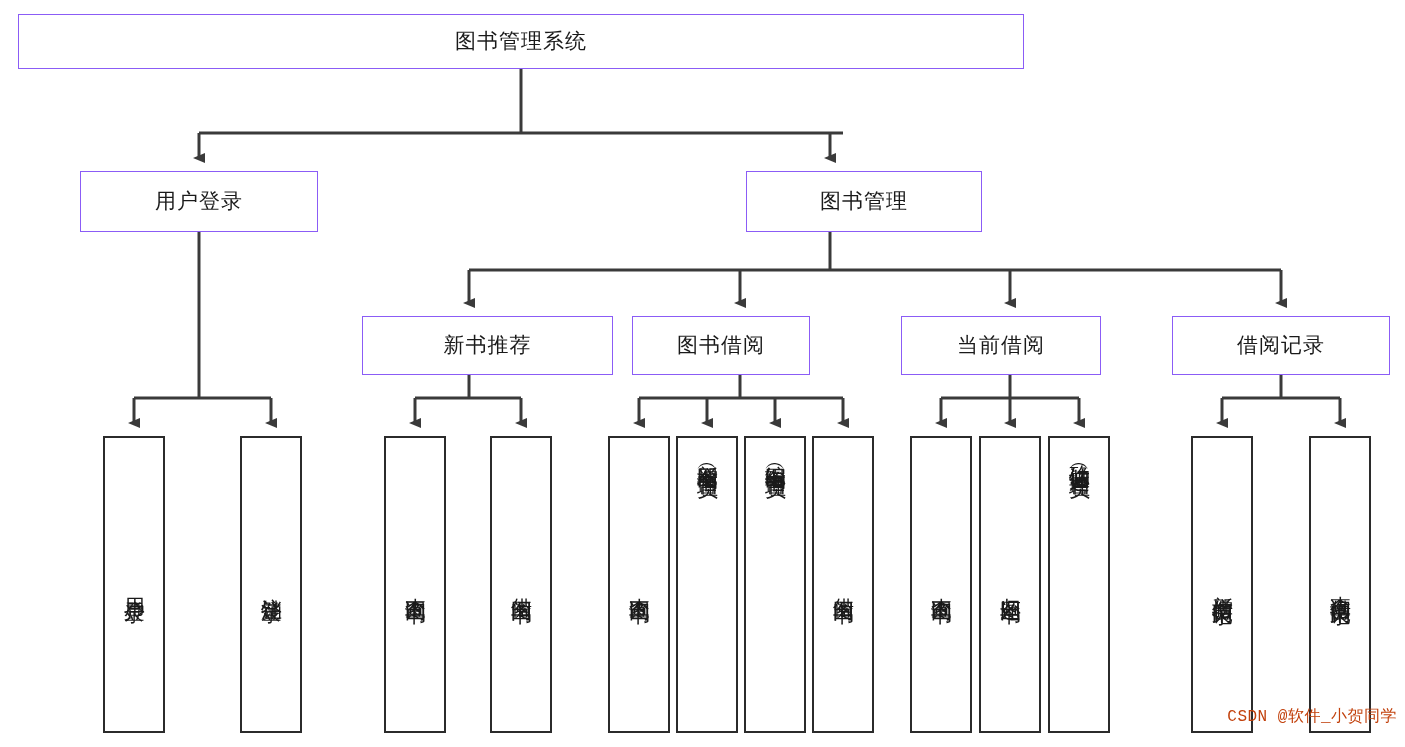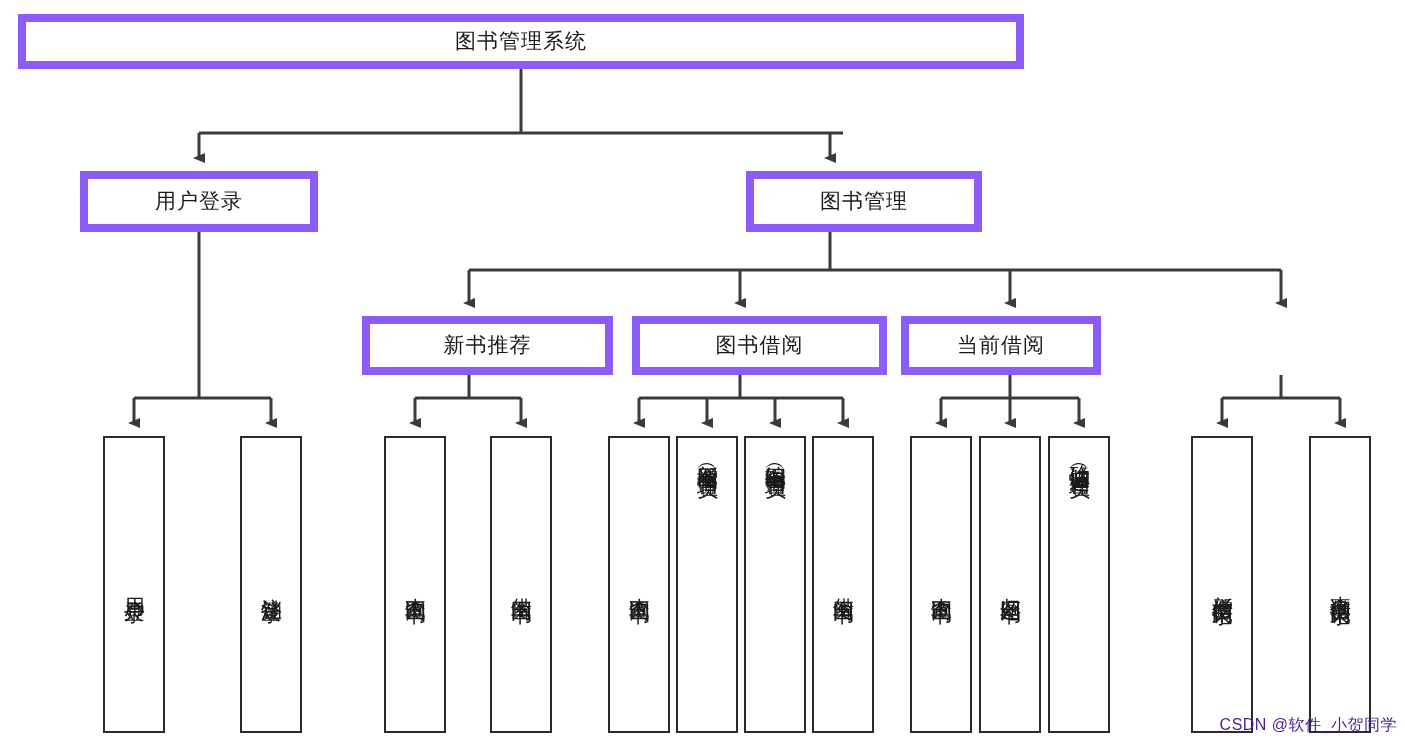--- a/index.html
+++ b/index.html
@@ -24,21 +24,21 @@
     position: absolute;
     left: 0;
     top: 0;
     width: 1405px;
     height: 747px;
   }
   .node-box {
     position: absolute;
     box-sizing: border-box;
     background: #ffffff;
-    border: 8px solid #8b5cf6;
+    border: 1px solid #8b5cf6;
     display: flex;
     align-items: center;
     justify-content: center;
     color: #1a1a1a;
   }
   .node-label {
     font-size: 21px;
     letter-spacing: 1px;
     line-height: 1.15;
     white-space: nowrap;
@@ -65,26 +65,27 @@
     font-size: 21px;
     line-height: 1.28;
     letter-spacing: 2px;
     color: #1a1a1a;
     user-select: none;
     text-align: center;
   }
   .watermark {
     position: absolute;
     right: 8px;
-    bottom: 11px;
+    bottom: 20px;
     font-size: 16px;
-    color: #4c1d95;
+    color: #c2410c;
     white-space: nowrap;
     user-select: none;
     letter-spacing: 0.5px;
+    font-family: Liberation Mono, monospace;
   }
 </style>
 </head>
 <body>
 
 <div id="diagram-root">
 
   <svg class="layer" viewBox="0 0 1405 747">
     <defs>
       <marker id="arrow" markerWidth="12" markerHeight="12" refX="5" refY="6" orient="auto" markerUnits="userSpaceOnUse">
@@ -142,26 +143,29 @@
   <div class="node-box" style="left:80px; top:171px; width:238px; height:61px;">
     <span class="node-label">用户登录</span>
   </div>
   <div class="node-box" style="left:712px; top:171px; width:236px; height:61px;margin-left:34px;">
     <span class="node-label">图书管理</span>
   </div>
 
   <div class="node-box" style="left:362px; top:316px; width:251px; height:59px;">
     <span class="node-label">新书推荐</span>
   </div>
-  <div class="node-box" style="left:632px; top:316px; width:255px; height:59px;">
+  <div class="node-box" style="left:632px; top:316px; width:178px; height:59px;">
     <span class="node-label">图书借阅</span>
   </div>
   <div class="node-box" style="left:901px; top:316px; width:200px; height:59px;">
     <span class="node-label">当前借阅</span>
   </div>
+  <div class="node-box" style="left:1172px; top:316px; width:218px; height:59px;">
+    <span class="node-label">借阅记录</span>
+  </div>
 
   <div class="leaf-box center-v" style="left:103px; top:436px; width:62px; height:297px;">
     <span class="leaf-label">用户登录</span>
   </div>
   <div class="leaf-box center-v" style="left:240px; top:436px; width:62px; height:297px;">
     <span class="leaf-label">注销登录</span>
   </div>
 
   <div class="leaf-box center-v" style="left:384px; top:436px; width:62px; height:297px;">
     <span class="leaf-label">查询图书</span>

